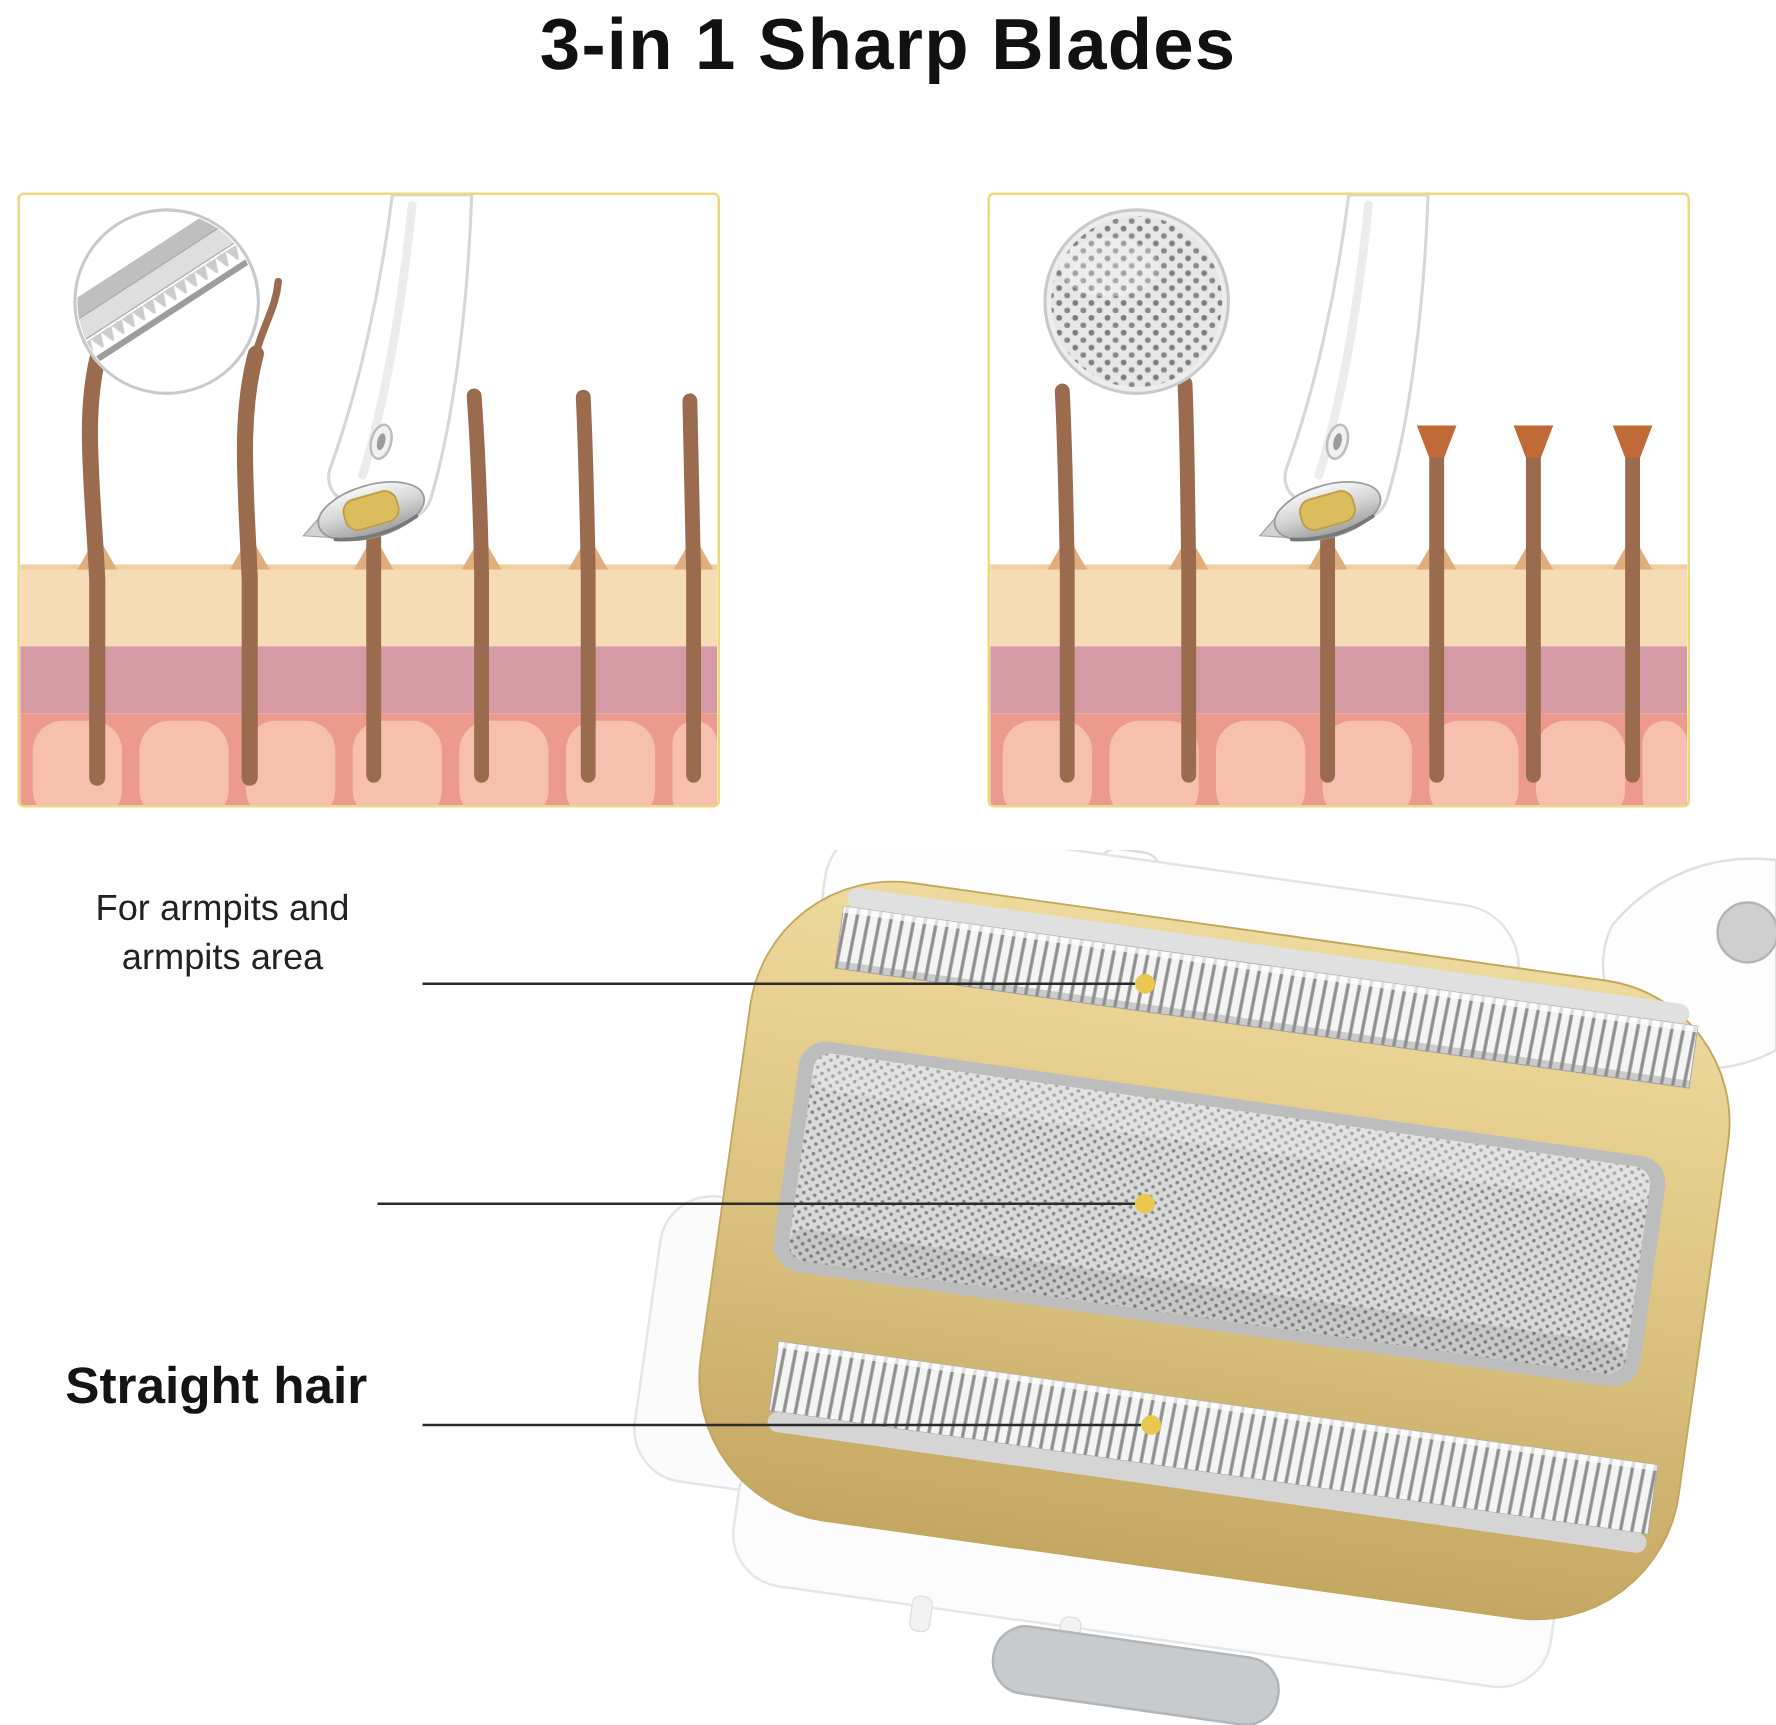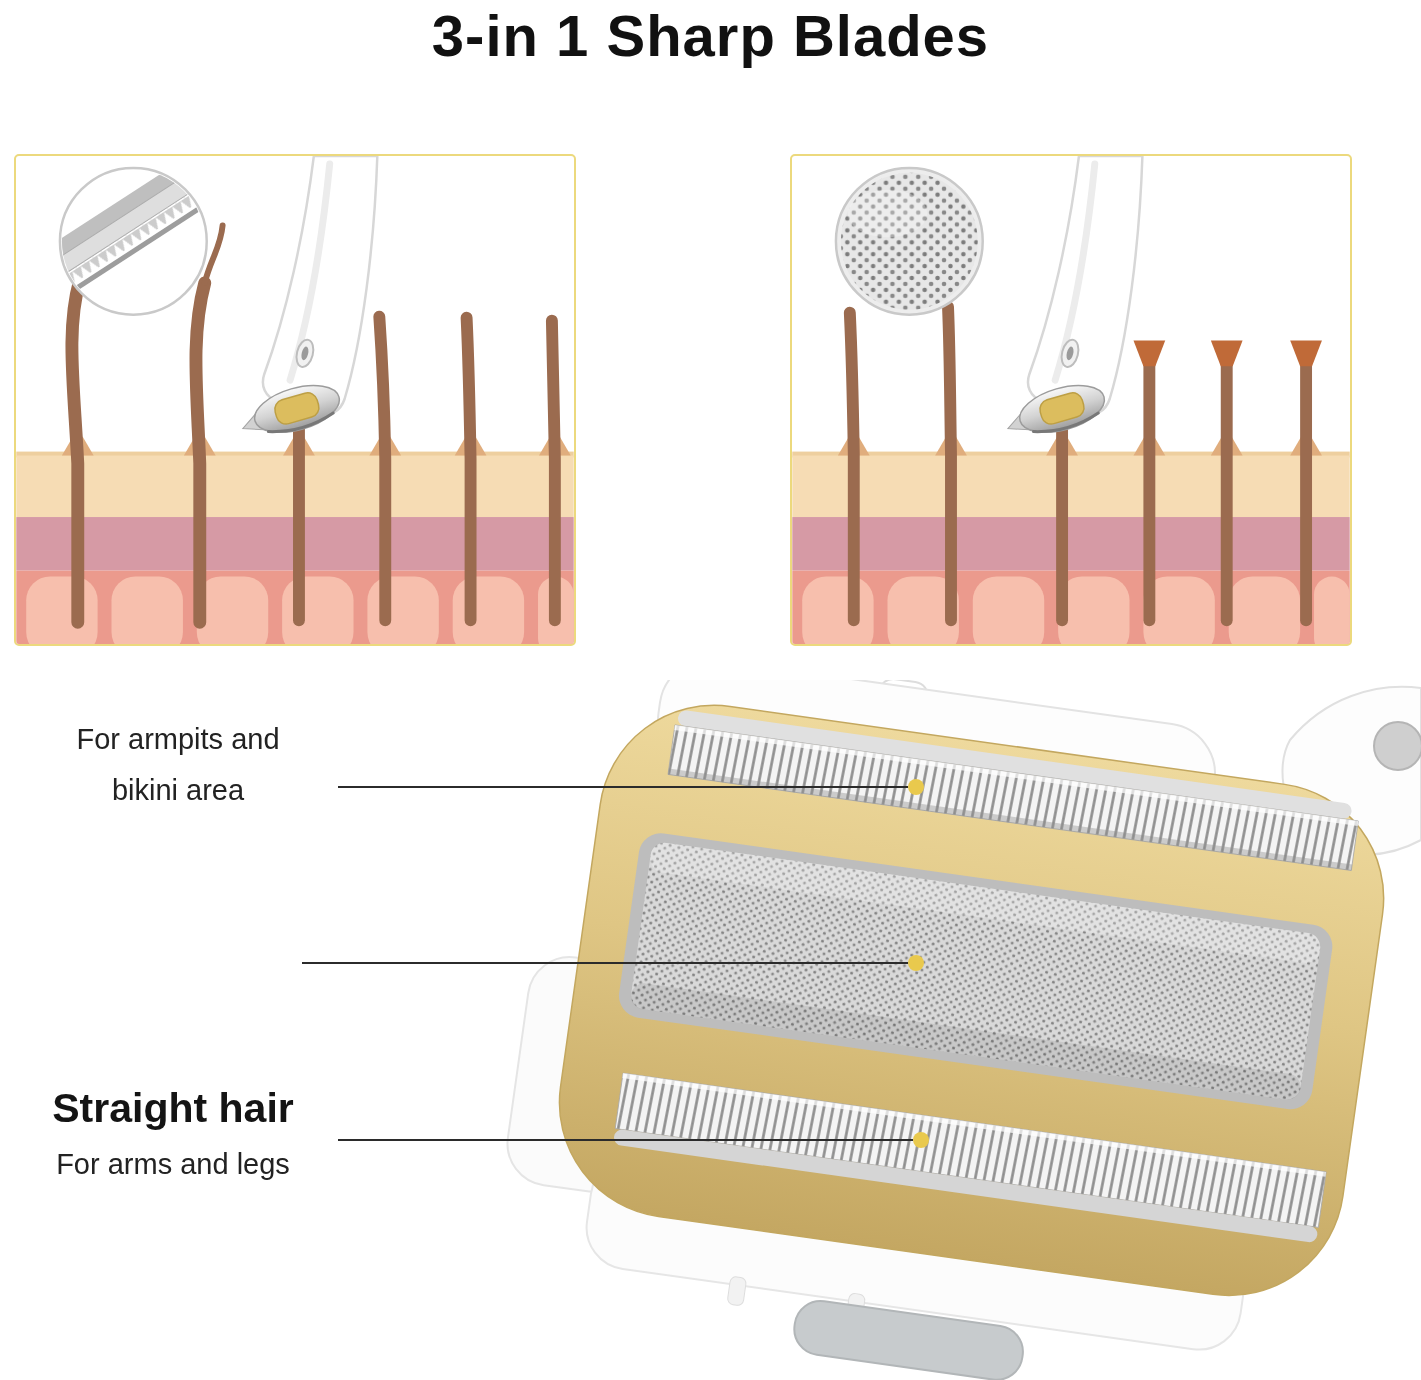--- a/index.html
+++ b/index.html
@@ -14,21 +14,21 @@
   .panel{
     position:absolute;width:562px;height:492px;background:#fff;
     border:2px solid #ecd97d;border-radius:5px;box-sizing:border-box;overflow:hidden;
   }
   .panel-left{left:14px;top:154px;}
   .panel-right{left:790px;top:154px;}
   .panel svg{display:block;width:100%;height:100%;}
   .product-svg{position:absolute;left:470px;top:680px;width:951px;height:700px;}
   .label-block{position:absolute;text-align:center;}
   .label-title{font-size:41px;font-weight:700;color:#141414;line-height:1.1;}
-  .label-desc{font-size:29px;font-weight:400;color:#222;line-height:1.22;margin-top:16px;}
+  .label-desc{font-size:29px;font-weight:400;color:#222;line-height:1.22;margin-top:4px;}
   .callout-line{position:absolute;height:2px;background:#2b2b2b;}
   .callout-dot{position:absolute;width:16px;height:16px;border-radius:50%;background:#e9c94d;}
   .block1{left:18px;top:706px;width:320px;}
   .block2{left:18px;top:912px;width:292px;}
   .block3{left:8px;top:1086px;width:330px;}
   .line1{left:338px;top:786px;width:570px;}
   .line2{left:302px;top:962px;width:606px;}
   .line3{left:338px;top:1139px;width:575px;}
   .dot1{left:908px;top:779px;}
   .dot2{left:908px;top:955px;}
@@ -207,25 +207,24 @@
       <g>
         <rect x="165" y="438" width="710" height="56" fill="url(#combTeeth)" stroke="#a7a7a7" stroke-width="0.8"></rect>
         <rect x="165" y="438" width="710" height="5" fill="#ffffff" opacity="0.7"></rect>
         <rect x="165" y="494" width="710" height="16" rx="8" fill="#d5d5d5"></rect>
       </g>
     </g>
   </svg>
 
   <div class="label-block block1">
     <div class="label-desc">For armpits and</div>
-    <div class="label-desc">bikini area</div>
+    <div class="label-desc">armpits area</div>
   </div>
   <div class="label-block block3">
     <div class="label-title">Straight hair</div>
-    <div class="label-desc">For arms and legs</div>
   </div>
 
   <div class="callout-line line1"></div>
   <div class="callout-line line2"></div>
   <div class="callout-line line3"></div>
 
   <div class="callout-dot dot1"></div>
   <div class="callout-dot dot2"></div>
   <div class="callout-dot dot3"></div>
 

